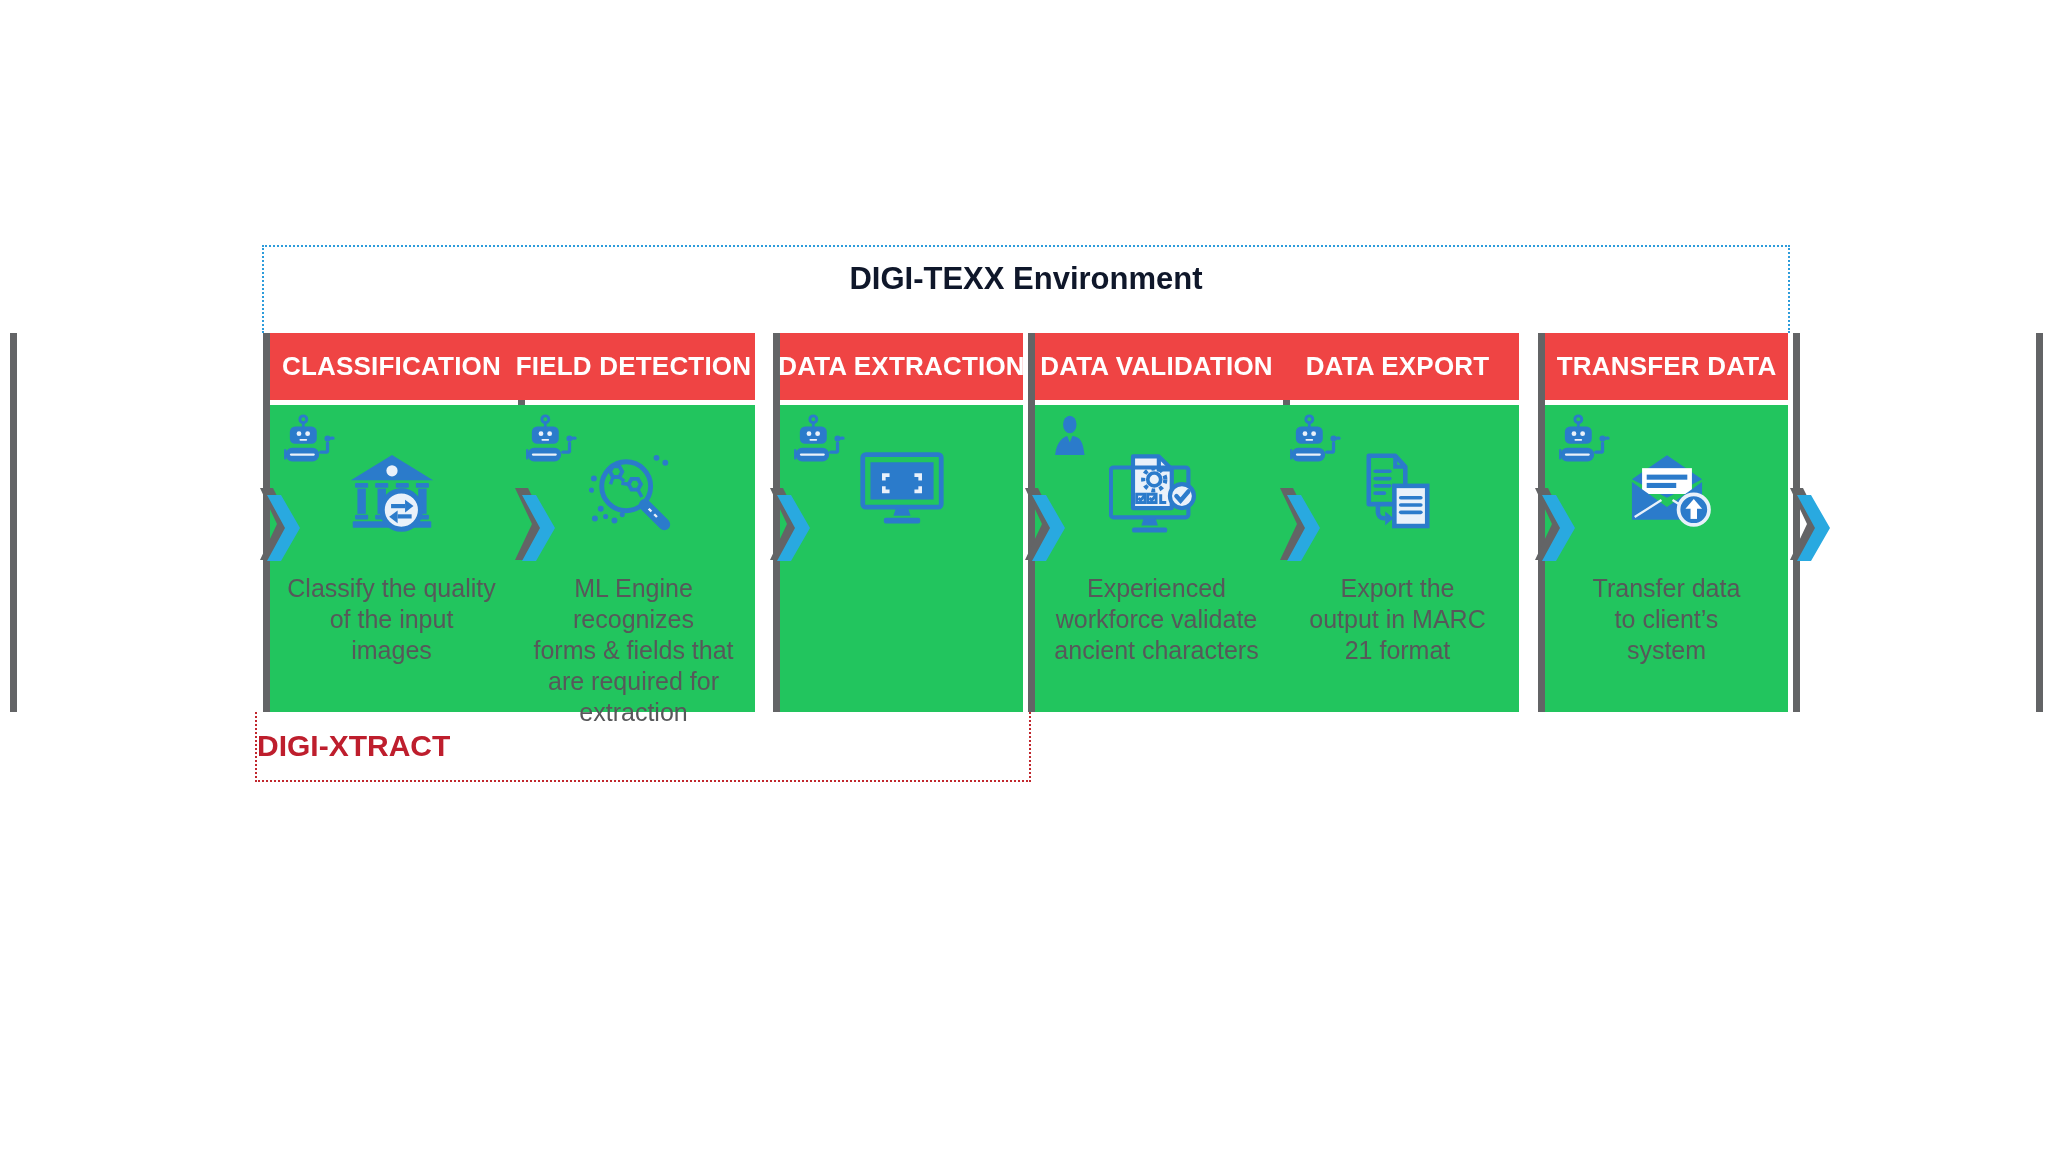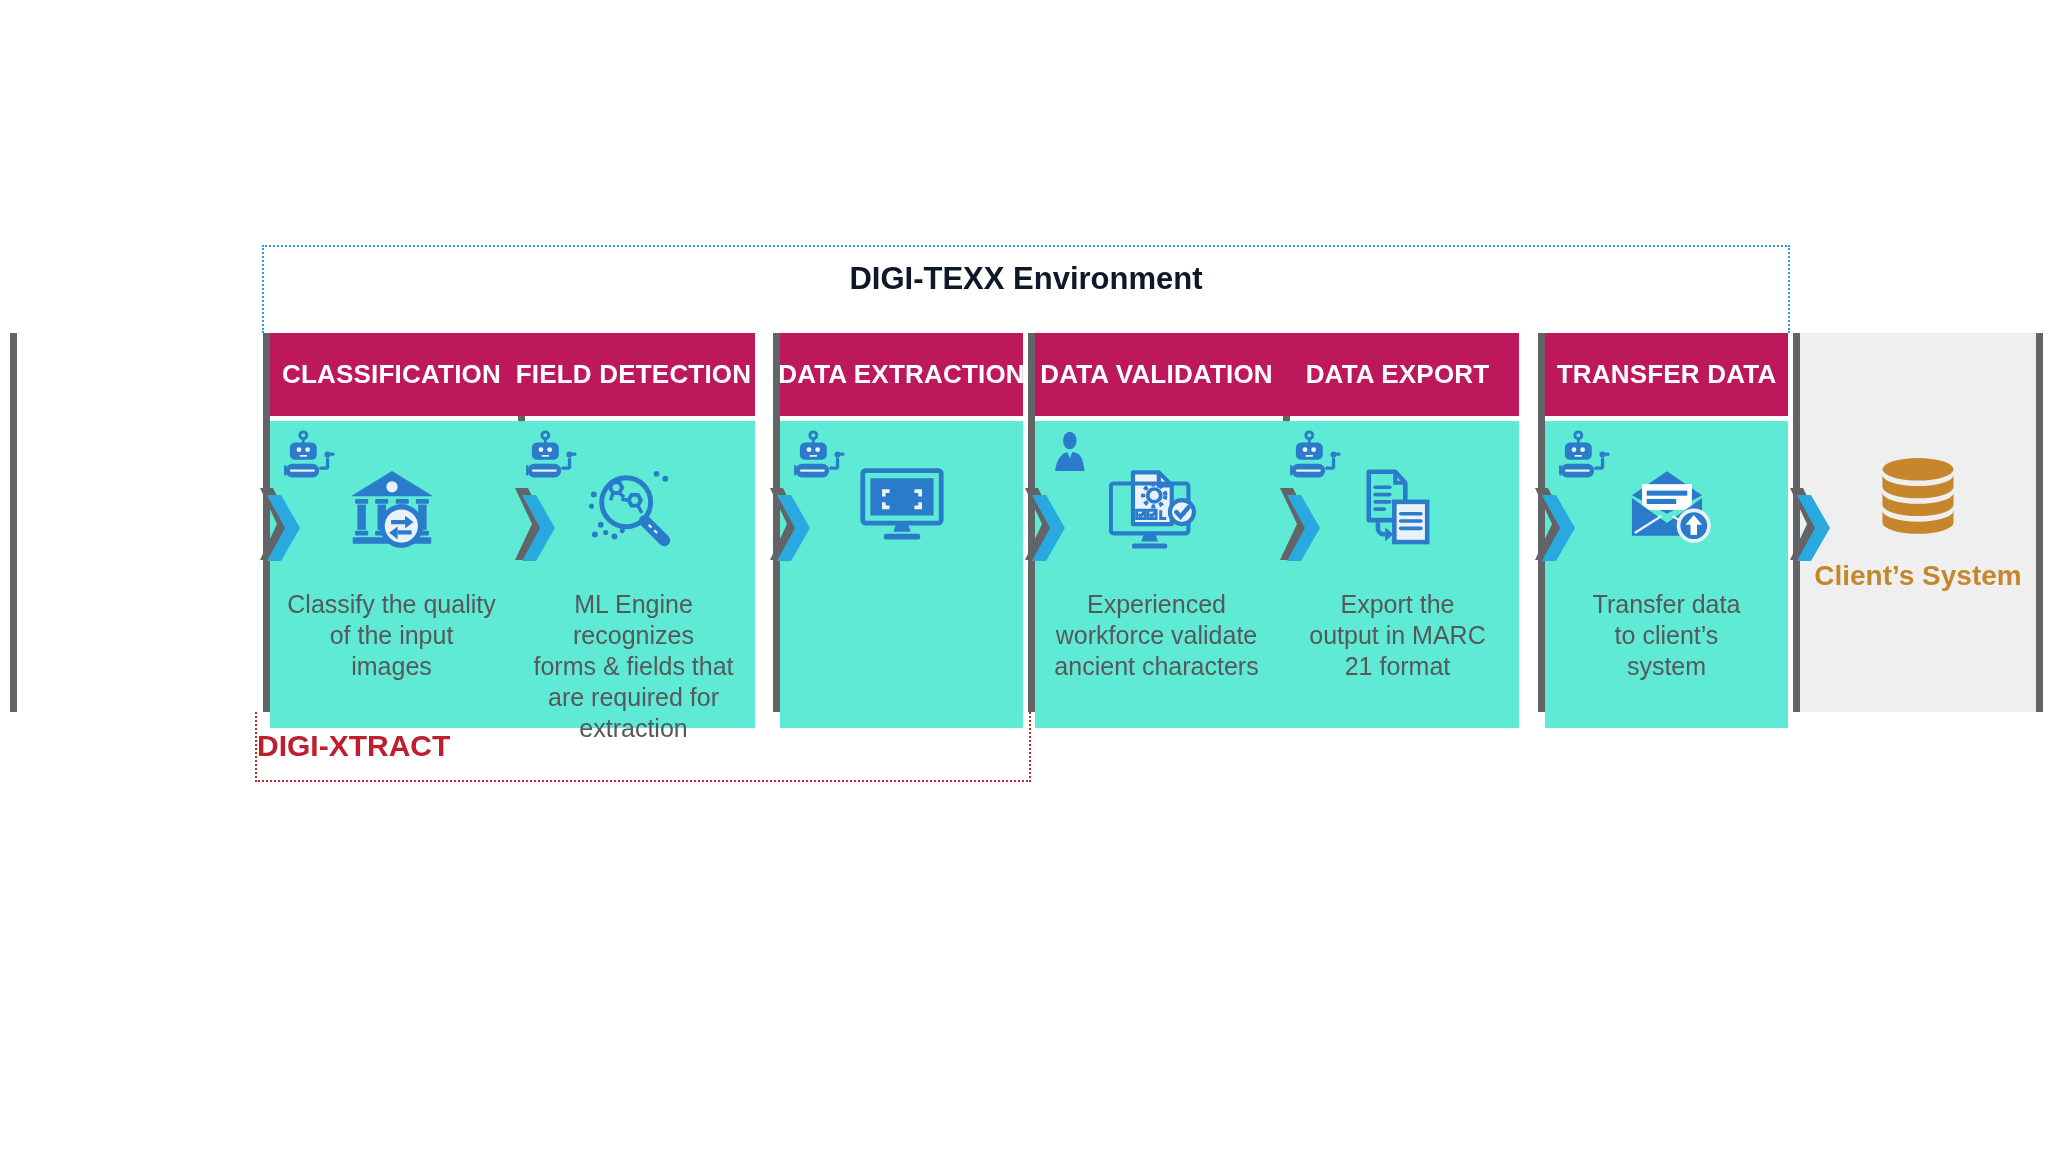--- a/index.html
+++ b/index.html
@@ -8,23 +8,23 @@
     font-family:"Liberation Sans",sans-serif;
   }
   .vbar{position:absolute;top:333px;width:7px;height:379px;background:#636466;}
   .side-panel{position:absolute;top:333px;height:379px;background:#EFEFEF;display:flex;flex-direction:column;align-items:center;}
   .side-panel .side-label{font-weight:700;font-size:28px;line-height:31px;color:#C6862C;text-align:center;white-space:pre-line;margin-top:14px;}
   .env-box{position:absolute;left:262px;top:245px;width:1528px;height:88px;border:2px dotted #2D9CDB;border-bottom:none;box-sizing:border-box;text-align:center;}
   .env-title{margin-top:14px;font-weight:700;font-size:31px;color:#0f172a;}
   .xtract-box{position:absolute;left:255px;top:712px;width:776px;height:70px;border:2px dotted #C1272D;border-top:none;box-sizing:border-box;display:flex;align-items:center;justify-content:flex-start;}
   .xtract-title{font-weight:700;font-size:30px;color:#BE1E2D;}
   .col{position:absolute;top:333px;width:243px;}
-  .col-header{height:83px;background:#be185d;display:flex;align-items:center;justify-content:center;}
+  .col-header{height:67px;background:#ef4444;display:flex;align-items:center;justify-content:center;}
   .col-header span{color:#ffffff;font-weight:700;font-size:26px;letter-spacing:.2px;white-space:nowrap;}
-  .col-body{margin-top:5px;height:307px;background:#5eead4;position:relative;}
+  .col-body{margin-top:5px;height:307px;background:#22c55e;position:relative;}
   .actor{position:absolute;left:14px;top:9px;width:54px;height:50px;}
   .main-icon{position:absolute;top:46px;left:50%;transform:translateX(-50%);}
   .desc{position:absolute;top:168px;left:0;width:100%;text-align:center;font-size:25px;line-height:31px;color:#57585A;white-space:pre-line;}
   .chevron{position:absolute;top:482px;width:46px;height:84px;z-index:5;}
   .defs{position:absolute;width:0;height:0;overflow:hidden;}
 </style>
 </head>
 <body>
 
 <div id="canvas">
@@ -65,29 +65,20 @@
   <div class="vbar" style="left:263px"></div>
   <div class="vbar" style="left:518px"></div>
   <div class="vbar" style="left:773px"></div>
   <div class="vbar" style="left:1028px"></div>
   <div class="vbar" style="left:1283px"></div>
   <div class="vbar" style="left:1538px"></div>
   <div class="vbar" style="left:1793px"></div>
   <div class="vbar" style="left:2036px"></div>
 
 
-  <div class="side-panel" style="left:1800px;width:236px;">
-    <svg width="86" height="88" viewBox="0 0 92 94" style="margin-top:125px;">
-      <ellipse cx="46" cy="12" rx="38" ry="12" fill="#C6862C"></ellipse>
-      <path d="M8 18 a38 12 0 0 0 76 0 v13 a38 12 0 0 1 -76 0 z" fill="#C6862C"></path>
-      <path d="M8 37 a38 12 0 0 0 76 0 v13 a38 12 0 0 1 -76 0 z" fill="#C6862C"></path>
-      <path d="M8 56 a38 12 0 0 0 76 0 v13 a38 12 0 0 1 -76 0 z" fill="#C6862C"></path>
-    </svg>
-    <div class="side-label">Client’s System</div>
-  </div>
 
   <div class="col" style="left:270px">
     <div class="col-header">
       <span>CLASSIFICATION</span>
     </div>
     <div class="col-body">
       <svg class="actor">
           <use href="#sym-robot"></use>
         </svg>
       <svg class="main-icon" width="86" height="92" viewBox="0 0 92 92">

